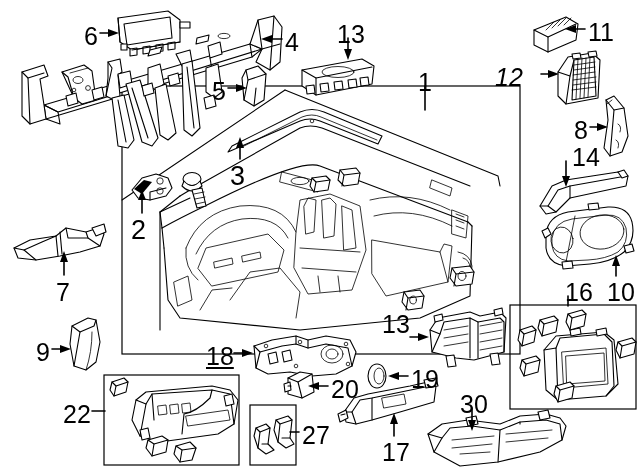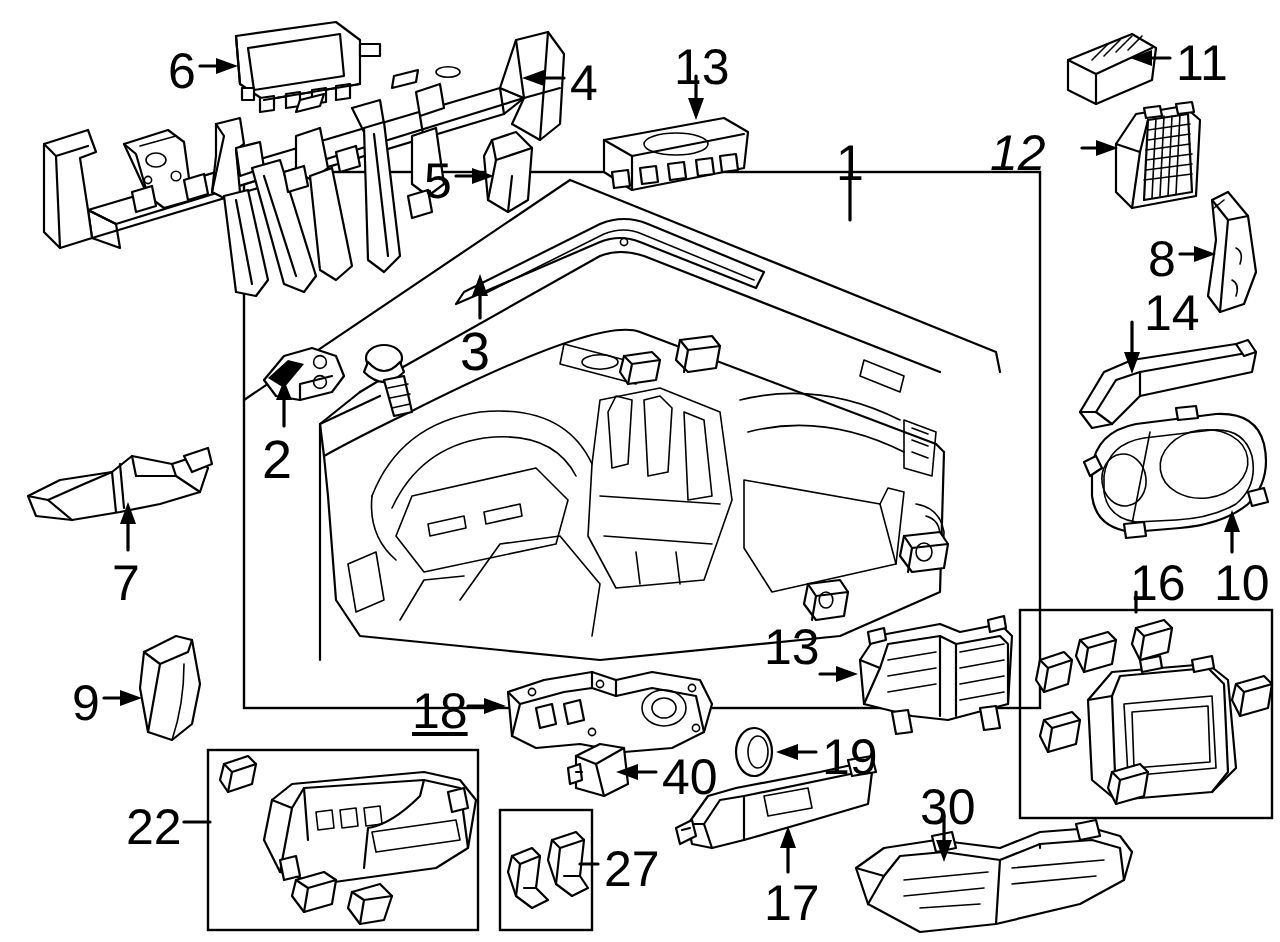--- a/index.html
+++ b/index.html
@@ -540,19 +540,19 @@
     <span class="callout n1" style="left:337px;top:22px;">13</span>
     <span class="callout n1" style="left:588px;top:20px;">11</span>
     <span class="callout n1" style="left:495px;top:65px;font-style:italic;">12</span>
     <span class="callout n1" style="left:382px;top:312px;">13</span>
     <span class="callout n1" style="left:572px;top:145px;">14</span>
     <span class="callout n1" style="left:607px;top:280px;">10</span>
     <span class="callout n1" style="left:565px;top:280px;">16</span>
     <span class="callout n1" style="left:382px;top:440px;">17</span>
     <span class="callout n1" style="left:206px;top:344px;text-decoration:underline;">18</span>
     <span class="callout n1" style="left:411px;top:367px;">19</span>
-    <span class="callout n1" style="left:331px;top:377px;">40</span>
+    <span class="callout n1" style="left:331px;top:377px;">20</span>
     <span class="callout n1" style="left:460px;top:392px;">30</span>
     <span class="callout n1" style="left:63px;top:402px;">22</span>
     <span class="callout n1" style="left:302px;top:423px;">27</span>
   </div>
 
 </div>
 
 </body></html>

